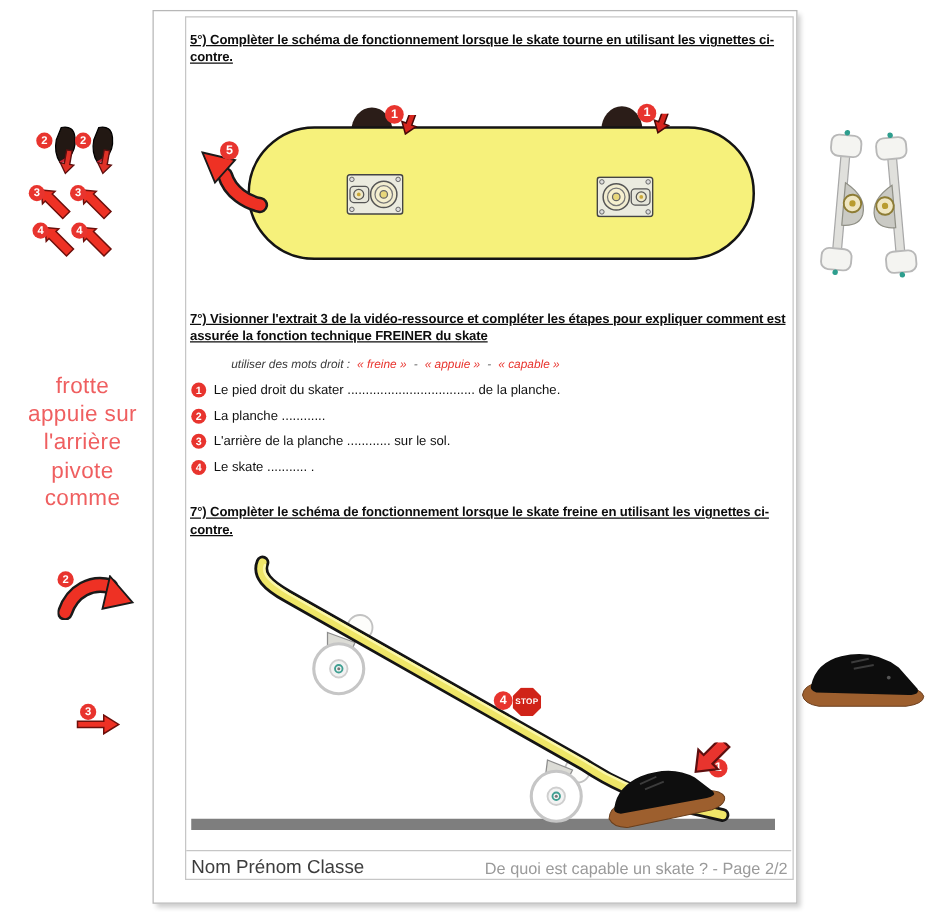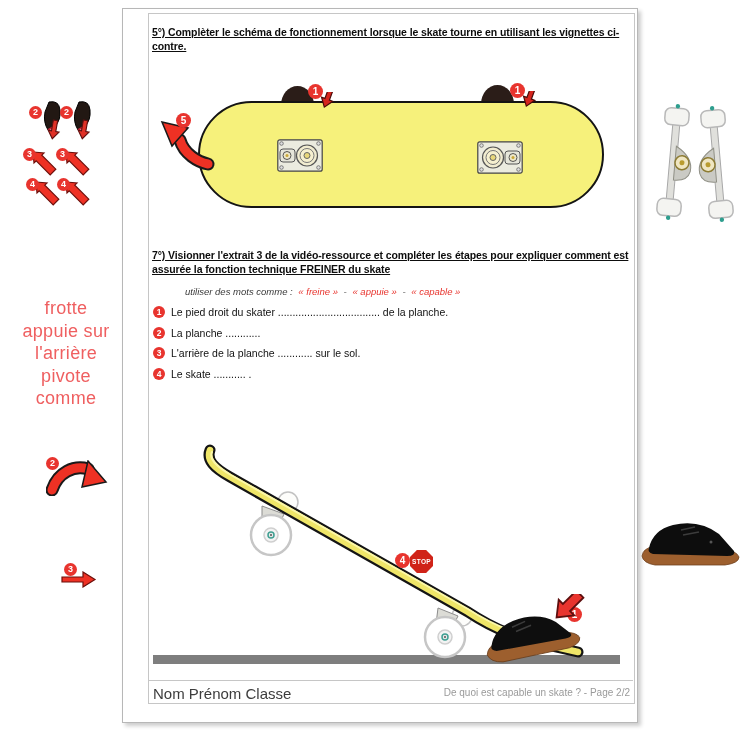--- a/index.html
+++ b/index.html
@@ -44,21 +44,21 @@
   .stop-sign{position:absolute;left:410px;top:550px;width:23px;height:23px;background:#d02318;
         clip-path:polygon(30% 0,70% 0,100% 30%,100% 70%,70% 100%,30% 100%,0 70%,0 30%);
         color:#fff;font-weight:bold;font-size:6.5px;line-height:23px;text-align:center;
         letter-spacing:0.3px;z-index:9;}
 
   
   .brake-words{position:absolute;left:0px;top:297px;width:132px;text-align:center;
         font-size:18px;line-height:22.5px;color:#ef5f60;letter-spacing:0.3px;}
 
   .footer-left{position:absolute;left:153px;top:685px;font-size:15px;color:#3c3c3c;}
-  .footer-right{position:absolute;left:330px;top:687px;width:300px;text-align:right;font-size:10px;color:#9a9a9a;}
+  .footer-right{position:absolute;left:330px;top:687px;width:300px;text-align:right;font-size:13px;color:#9a9a9a;}
 </style>
 </head>
 <body>
 
 <div class="canvas">
 
   <div class="badge b13" style="left:29px;top:106px">2</div>
   <div class="badge b13" style="left:60px;top:106px">2</div>
 
   <svg class="abs" style="left:41px;top:100px" width="25" height="42">
@@ -169,21 +169,21 @@
 
   <svg class="abs" style="left:158px;top:116px;z-index:4" width="58" height="58">
     <path d="M50,48 C40,46 26,38 22,24" fill="none" stroke="#1a1a1a" stroke-width="13" stroke-linecap="round"></path>
     <path d="M50,48 C40,46 26,38 22,24" fill="none" stroke="#ee3124" stroke-width="9" stroke-linecap="round"></path>
     <polygon points="4,6 30,12 14,30" fill="#ee3124" stroke="#1a1a1a" stroke-width="1.5"></polygon>
   </svg>
   <div class="badge b15" style="left:176px;top:113px">5</div>
 
   <div class="head" style="left:152px;top:249px">7°) Visionner l'extrait 3 de la vidéo-ressource et compléter les étapes pour expliquer comment est assurée la fonction technique FREINER du skate</div>
   <div class="hint">
-    <span>utiliser des mots comme :</span>
+    <span>utiliser des mots droit :</span>
     <span class="red">« freine »</span>
     <span>-</span>
     <span class="red">« appuie »</span>
     <span>-</span>
     <span class="red">« capable »</span>
   </div>
 
   <div class="step" style="top:306px">
     <span class="badge-inline">1</span>
     <span>Le pied droit du skater ................................... de la planche.</span>
@@ -194,20 +194,21 @@
   </div>
   <div class="step" style="top:347px">
     <span class="badge-inline">3</span>
     <span>L'arrière de la planche ............ sur le sol.</span>
   </div>
   <div class="step" style="top:368px">
     <span class="badge-inline">4</span>
     <span>Le skate ........... .</span>
   </div>
 
+  <div class="head" style="left:152px;top:404px">7°) Complèter le schéma de fonctionnement lorsque le skate freine en utilisant les vignettes ci-contre.</div>
 
   <svg class="abs" style="left:150px;top:436px;z-index:2" width="481" height="230">
 
     <circle cx="138" cy="66" r="10" fill="#fdfdfb" stroke="#c2c2c2" stroke-width="1.5"></circle>
     <circle cx="312" cy="180" r="10" fill="#fdfdfb" stroke="#c2c2c2" stroke-width="1.5"></circle>
 
     <polygon points="112,70 134,78 127,94 112,86" fill="#dcdcd6" stroke="#8c8c8c" stroke-width="1"></polygon>
     <polygon points="288,172 308,180 300,196 286,188" fill="#dcdcd6" stroke="#8c8c8c" stroke-width="1"></polygon>
 
     <g>

